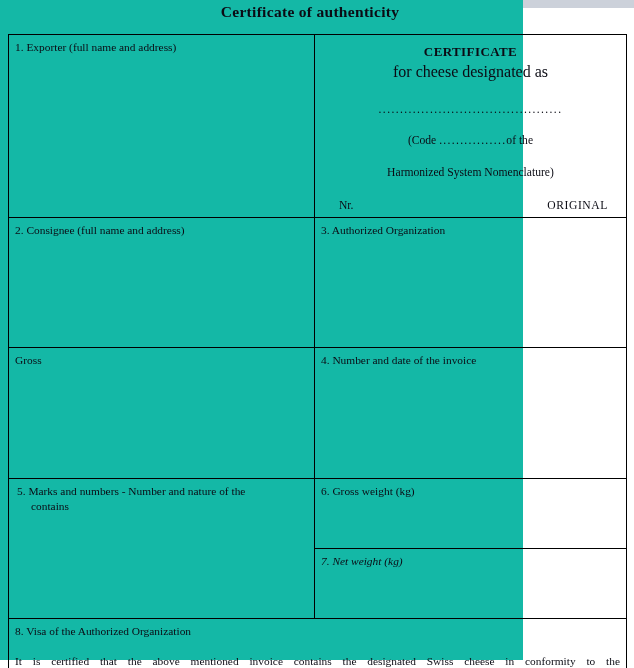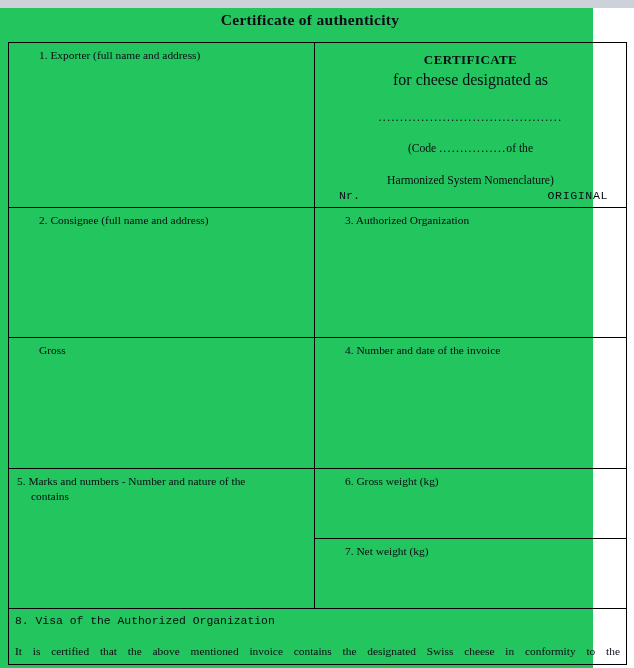--- a/index.html
+++ b/index.html
@@ -20,24 +20,24 @@
   .top-strip {
     position: absolute;
     left: 0; top: 0;
     width: 634px;
     height: 8px;
     background: #ccd1da;
   }
 
   .page {
     position: absolute;
-    left: 0; top: 8px;
-    width: 593px;
+    left: 0; top: 0;
+    width: 523px;
     height: 660px;
-    background: #22c55e;
+    background: #14b8a6;
   }
 
   .doc-title {
     position: absolute;
     left: 0; top: 3px;
     width: 620px;
     text-align: center;
     font-size: 15.5px;
     font-weight: bold;
     letter-spacing: 0.3px;
@@ -60,23 +60,23 @@
     font-size: 11.4px;
     line-height: 1.32;
   }
   .col-left  { width: 306px; }
   .col-right { width: 312px; }
 
   .h-row1 { height: 165px; }
   .h-row2 { height: 130px; }
   .h-row3 { height: 131px; }
   .h-row4 { height: 70px; }
-  .h-row5 { height: 70px; }
-
-  .label { white-space: nowrap; margin-left: 24px; }
+  .h-row5 { height: 70px; font-style: italic; }
+
+  .label { white-space: nowrap; }
   .label-just {
     text-align: justify;
     text-align-last: left;
     padding-left: 2px;
   }
   .label-just .hang {
     display: block;
     padding-left: 14px;
   }
 
@@ -110,34 +110,33 @@
   }
   .code-line .dots-short {
     letter-spacing: 1.3px;
   }
   .hsn-line {
     margin-top: 16px;
     font-size: 11.6px;
     white-space: nowrap;
   }
   .nr-line {
+    margin-top: 18px;
     display: flex;
     justify-content: space-between;
     font-size: 11.6px;
     padding: 0 12px 0 18px;
-    font-family: Liberation Mono, monospace;
   }
   .nr-line .original { letter-spacing: 0.6px; }
 
   
   .visa-cell { padding-top: 5px; }
   .visa-title {
     font-size: 11.4px;
     white-space: nowrap;
-    font-family: Liberation Mono, monospace;
   }
   .visa-body {
     margin-top: 14px;
     font-size: 11.4px;
     line-height: 1.45;
     text-align: justify;
     text-align-last: justify;
   }
 </style>
 </head>

